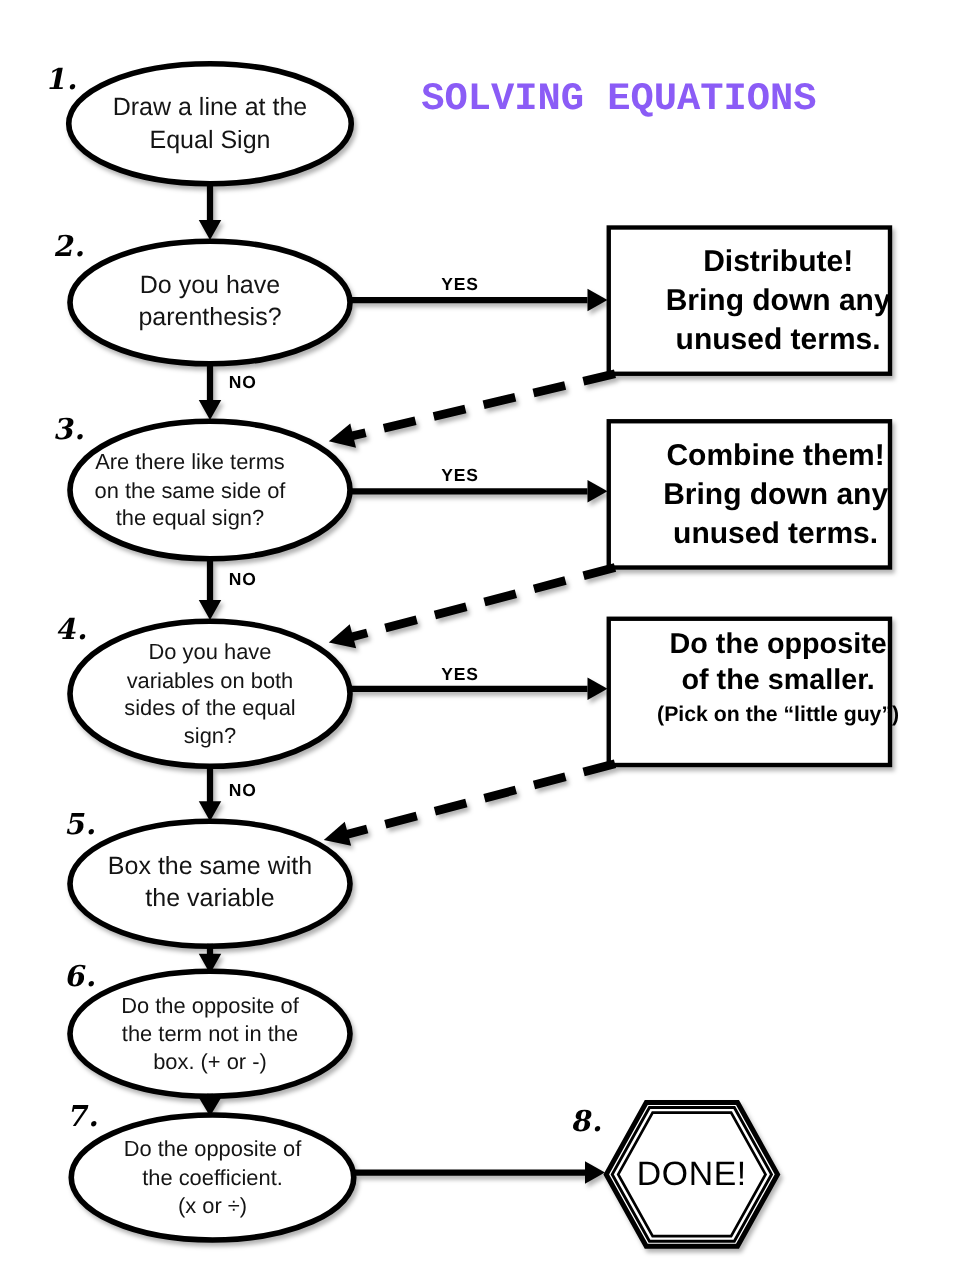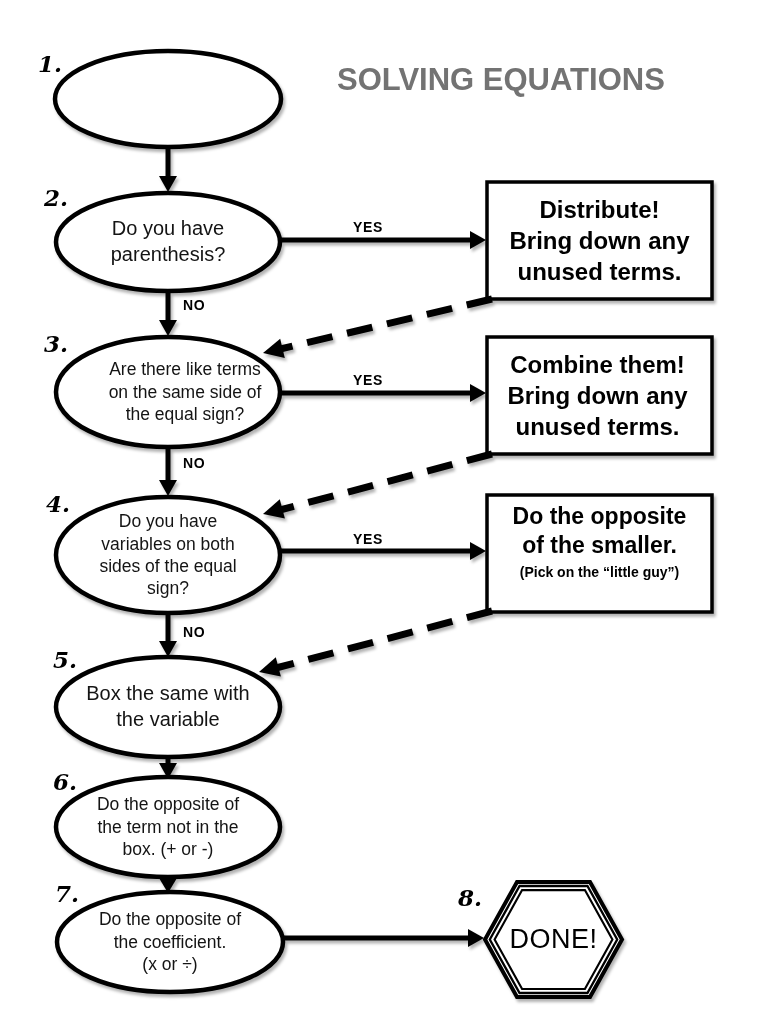--- a/index.html
+++ b/index.html
@@ -6,27 +6,27 @@
   #canvas{position:relative;width:768px;height:1024px;background:#ffffff;overflow:hidden;
           font-family:"Liberation Sans",sans-serif;}
   .abs{position:absolute;}
   svg#chart-gfx{position:absolute;left:0;top:0;z-index:0;
        filter:drop-shadow(2.5px 3px 1.5px rgba(0,0,0,0.30));}
   .node-text{display:flex;align-items:center;justify-content:center;text-align:center;
        white-space:pre-line;color:#141414;z-index:2;line-height:1.28;}
   .oval-lg{font-size:20px;}
   .oval-sm{font-size:17.5px;}
   .box-text{display:flex;flex-direction:column;align-items:center;justify-content:center;
-       text-align:center;white-space:pre-line;color:#000;font-weight:bold;z-index:2;line-height:1.3;}
+       text-align:center;white-space:pre-line;color:#000;font-weight:bold;z-index:2;line-height:1.3;padding-left:23px;}
   .box-main{font-size:24px;white-space:pre-line;}
-  .box-sub{font-size:14px;margin-top:2px;}
+  .box-sub{font-size:17px;margin-top:2px;}
   .step-num{font-family:"DejaVu Serif",serif;font-weight:bold;font-style:italic;
        font-size:23px;color:#000;z-index:2;}
   .yn{font-weight:bold;font-size:14px;letter-spacing:0.6px;color:#000;z-index:2;}
-  .title{font-family:Liberation Sans, sans-serif;font-weight:bold;font-size:31px;color:#737373;
+  .title{font-family:Liberation Mono, monospace;font-weight:bold;font-size:31px;color:#8b5cf6;
        white-space:nowrap;z-index:2;}
   .done-text{display:flex;align-items:center;justify-content:center;font-weight:normal;
        font-size:27px;letter-spacing:0.5px;color:#000;z-index:2;}
 </style>
 </head>
 <body>
 
 <div id="canvas">
 
   <svg id="chart-gfx" width="768" height="1024" viewBox="0 0 768 1024">
@@ -95,23 +95,25 @@
 
   <div class="abs step-num" style="left:38px;top:50px;">1.</div>
   <div class="abs step-num" style="left:44px;top:184px;">2.</div>
   <div class="abs step-num" style="left:44px;top:330px;">3.</div>
   <div class="abs step-num" style="left:46px;top:490px;">4.</div>
   <div class="abs step-num" style="left:53px;top:646px;">5.</div>
   <div class="abs step-num" style="left:53px;top:768px;">6.</div>
   <div class="abs step-num" style="left:55px;top:880px;">7.</div>
   <div class="abs step-num" style="left:458px;top:884px;">8.</div>
 
+  <div class="abs node-text oval-lg" style="left:68px;top:52px;width:200px;height:96px;">Draw a line at the
+Equal Sign</div>
   <div class="abs node-text oval-lg" style="left:68px;top:194px;width:200px;height:96px;">Do you have
 parenthesis?</div>
-  <div class="abs node-text oval-sm" style="left:75px;top:338px;width:220px;height:108px;text-align:center;">Are there like terms
+  <div class="abs node-text oval-sm" style="left:42px;top:338px;width:220px;height:108px;text-align:center;">Are there like terms
 on the same side of
 the equal sign?</div>
   <div class="abs node-text oval-sm" style="left:58px;top:498px;width:220px;height:114px;">Do you have
 variables on both
 sides of the equal
 sign?</div>
   <div class="abs node-text oval-lg" style="left:58px;top:659px;width:220px;height:96px;">Box the same with
 the variable</div>
   <div class="abs node-text oval-sm" style="left:58px;top:779px;width:220px;height:96px;">Do the opposite of
 the term not in the

